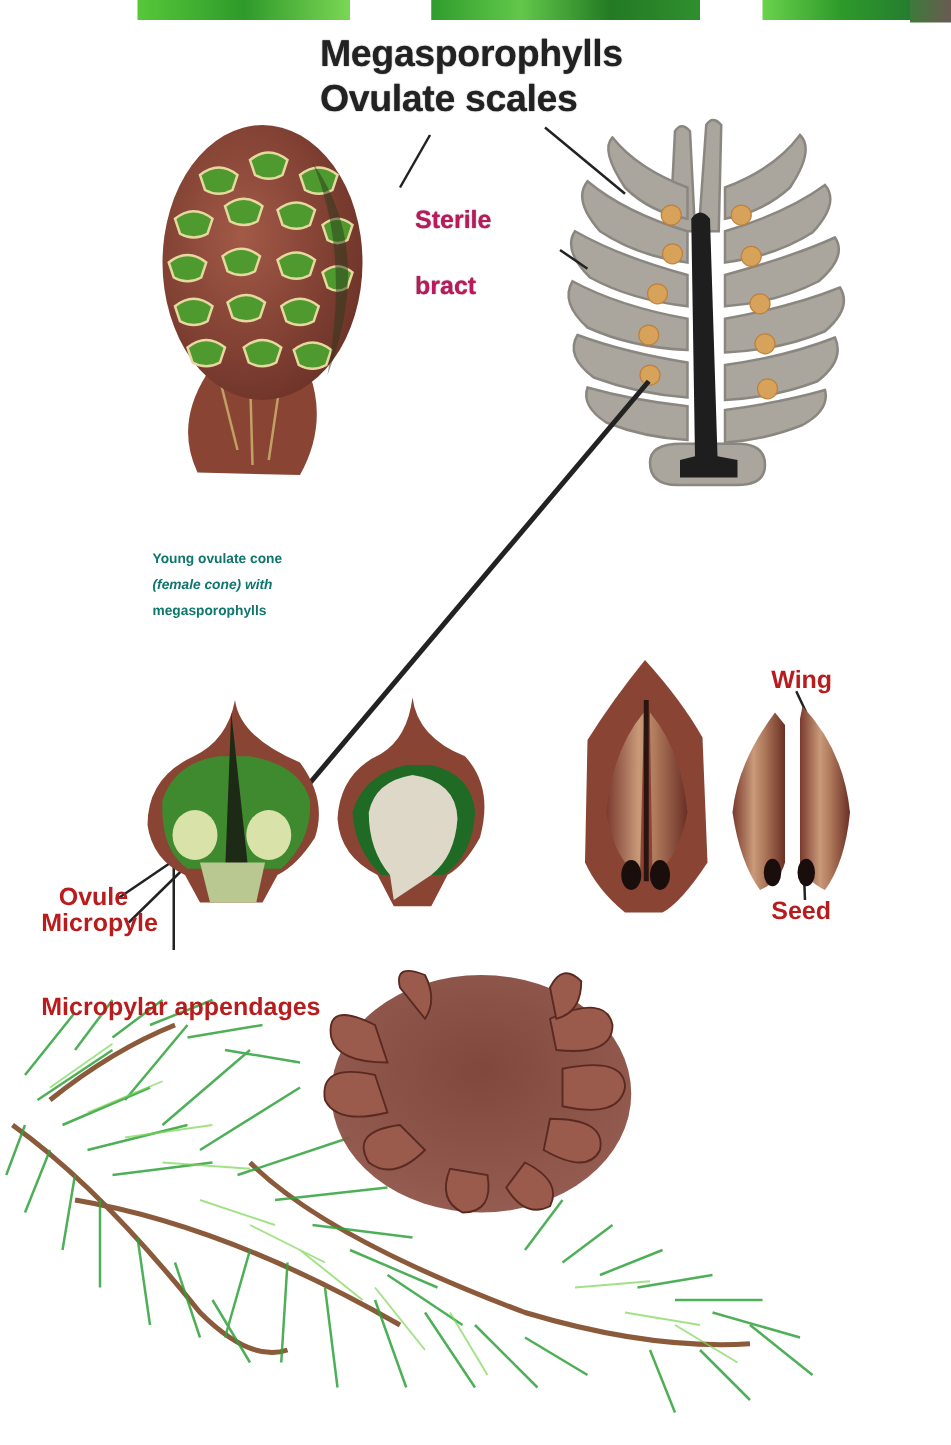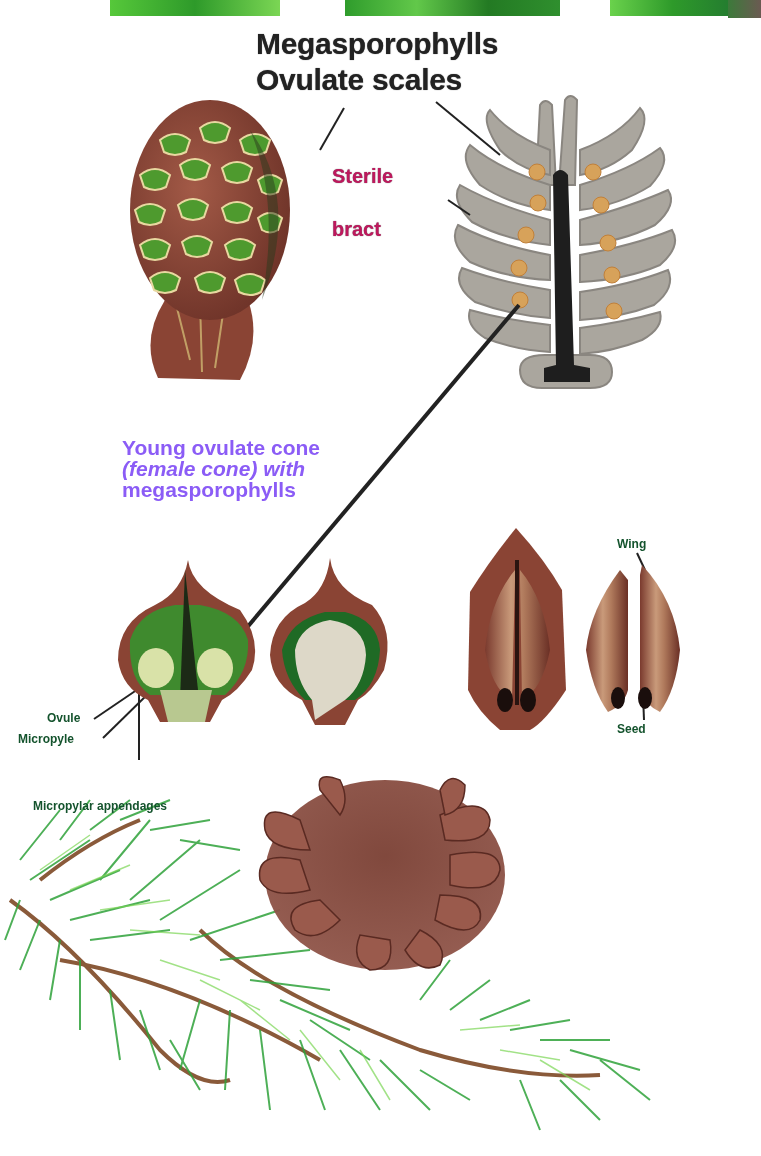--- a/index.html
+++ b/index.html
@@ -1,22 +1,22 @@
 <!DOCTYPE html>
 <html><head>
 <meta charset="utf-8">
 <style>
   html, body { margin: 0; padding: 0; background: #ffffff; }
   body { width: 761px; height: 1156px; position: relative; overflow: hidden;
          font-family: "Liberation Sans", "DejaVu Sans", sans-serif; }
   .lbl { position: absolute; color: #1b1b1b; font-weight: bold; white-space: nowrap; }
   .lbl-big { font-size: 30px; line-height: 33px; letter-spacing: -0.3px; color: #222; text-shadow: 0 0 1px #555; }
   .lbl-mid { font-size: 20px; line-height: 33px; color: #be185d; text-shadow: 0 0 1px #555; }
-  .lbl-sm  { font-size: 21px; line-height: 21px; color: #8b5cf6; }
-  .lbl-xs  { font-size: 12px; line-height: 19px; color: #14532d; }
+  .lbl-sm  { font-size: 11px; line-height: 21px; color: #0f766e; }
+  .lbl-xs  { font-size: 20px; line-height: 19px; color: #b91c1c; }
   svg { position: absolute; left: 0; top: 0; }
   .strip { position: absolute; top: 0; height: 16px; }
 </style>
 </head>
 <body>
 
 <div class="strip" style="left:110px;width:170px;background:linear-gradient(90deg,#56c83a,#2e9a2a,#7bd654);"></div>
 <div class="strip" style="left:345px;width:215px;background:linear-gradient(90deg,#2f9c2c,#62c84a,#237a23,#2f8f2e);"></div>
 <div class="strip" style="left:610px;width:125px;background:linear-gradient(90deg,#6ad24c,#2e9a2a,#237a30);"></div>
 <div class="strip" style="left:728px;width:33px;height:18px;background:linear-gradient(90deg,#3c7a3a,#6b5a52);"></div>
@@ -183,17 +183,17 @@
 <div class="lbl lbl-big" style="left:256px;top:63px;">Ovulate scales</div>
 
 <div class="lbl lbl-mid" style="left:332px;top:160px;">Sterile</div>
 <div class="lbl lbl-mid" style="left:332px;top:198px;margin-top:15px;">bract</div>
 
 <div class="lbl lbl-sm" style="left:122px;top:437px;">Young ovulate cone</div>
 <div class="lbl lbl-sm" style="left:122px;top:458px;font-style:italic;">(female cone) with</div>
 <div class="lbl lbl-sm" style="left:122px;top:479px;">megasporophylls</div>
 
 <div class="lbl lbl-xs" style="left:47px;top:709px;">Ovule</div>
-<div class="lbl lbl-xs" style="left:18px;top:730px;">Micropyle</div>
+<div class="lbl lbl-xs" style="left:33px;top:730px;">Micropyle</div>
 <div class="lbl lbl-xs" style="left:33px;top:751px;margin-top:46px;">Micropylar appendages</div>
 
 <div class="lbl lbl-xs" style="left:617px;top:535px;">Wing</div>
 <div class="lbl lbl-xs" style="left:617px;top:720px;">Seed</div>
 
 </body></html>

